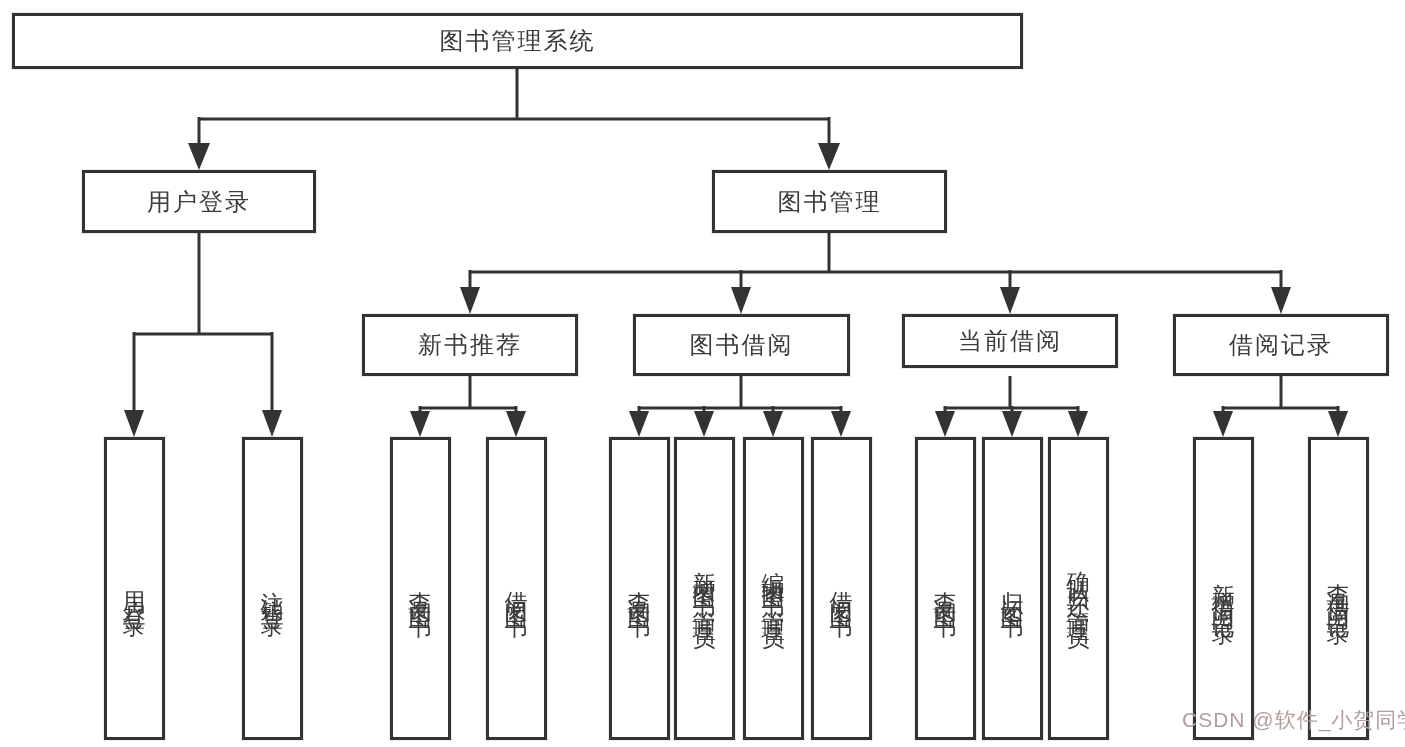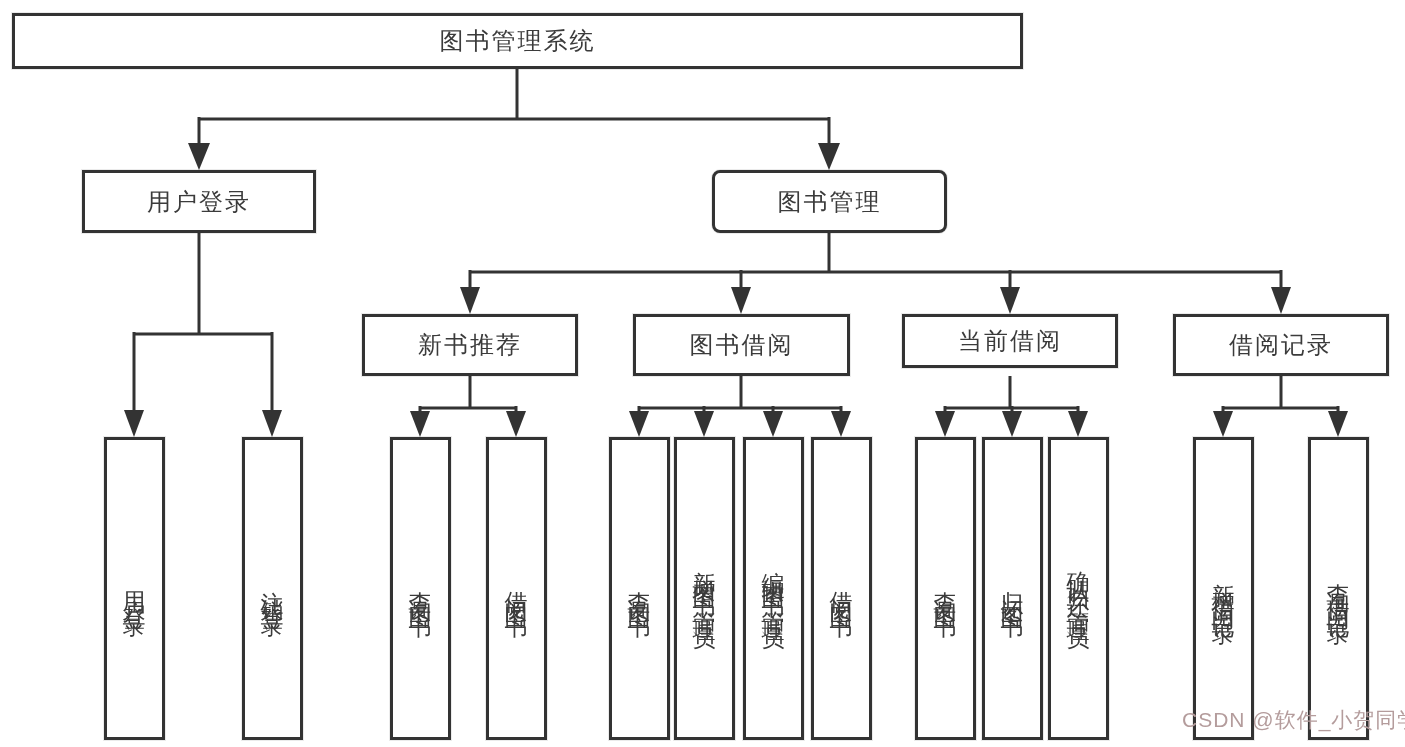--- a/index.html
+++ b/index.html
@@ -134,21 +134,21 @@
     </g>
   </svg>
 
   <div class="box hbox" style="left:12px; top:13px; width:1011px; height:56px;">
     <span>图书管理系统</span>
   </div>
 
   <div class="box hbox" style="left:82px; top:170px; width:234px; height:63px;">
     <span>用户登录</span>
   </div>
-  <div class="box hbox" style="left:712px; top:170px; width:235px; height:63px;border-radius:8px;">
+  <div class="box hbox" style="left:712px; top:170px; width:235px; height:63px;">
     <span>图书管理</span>
   </div>
 
   <div class="box hbox" style="left:633px; top:314px; width:217px; height:62px;">
     <span>图书借阅</span>
   </div>
   <div class="box hbox" style="left:362px; top:314px; width:216px; height:62px;">
     <span>新书推荐</span>
   </div>
   <div class="box hbox" style="left:902px; top:314px; width:216px; height:54px;">

